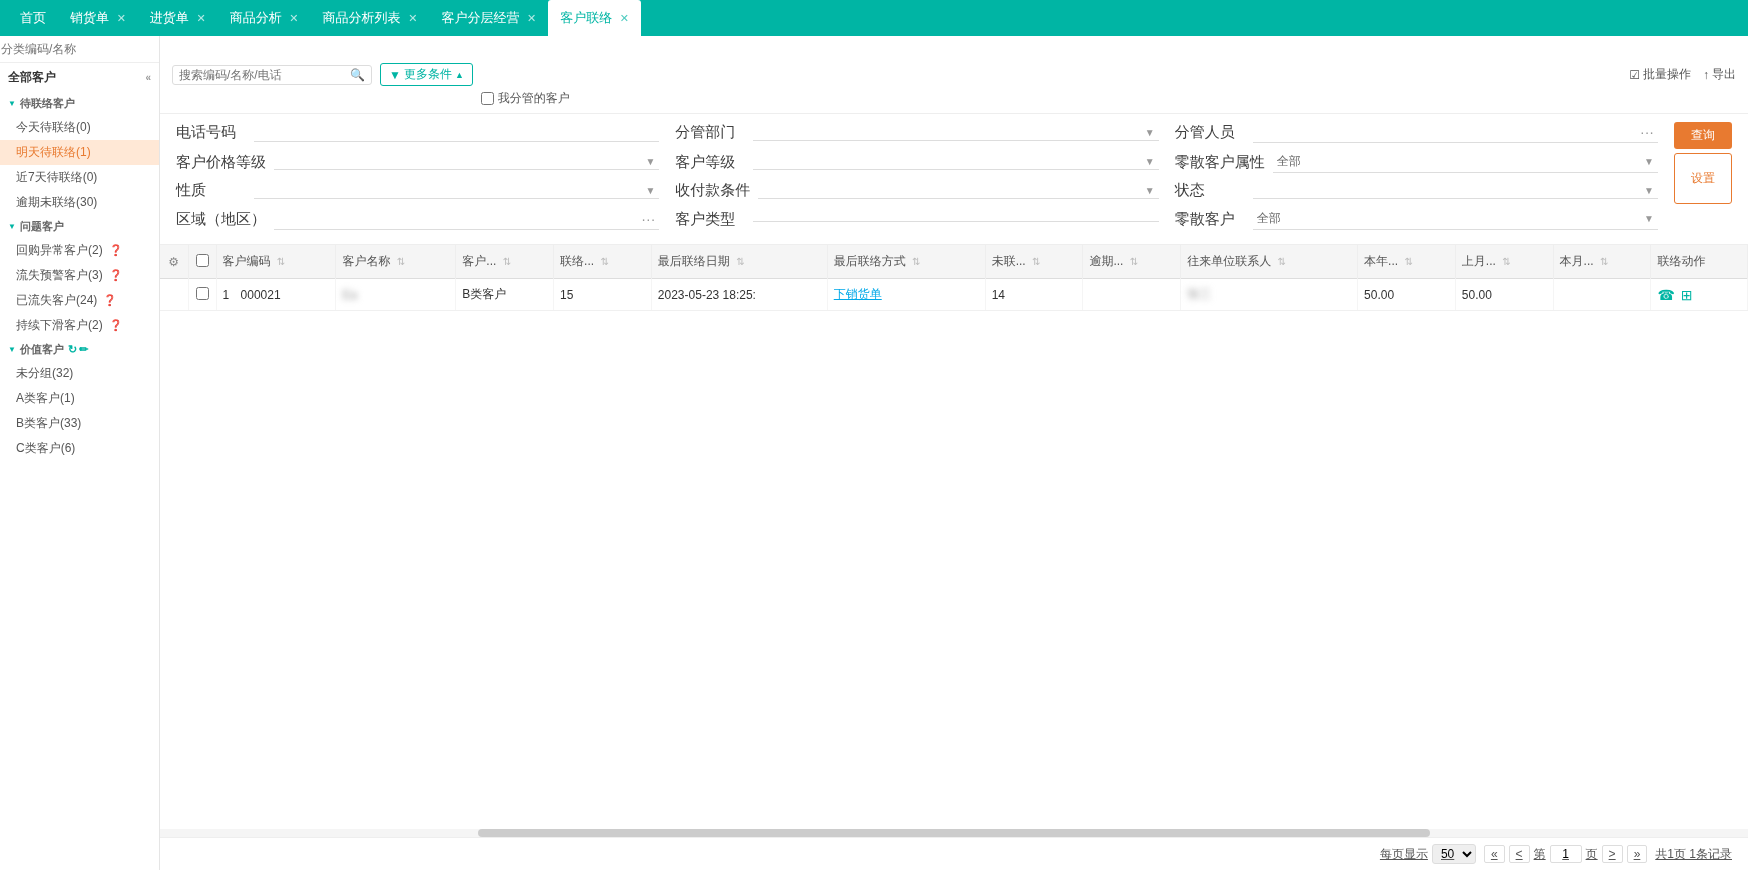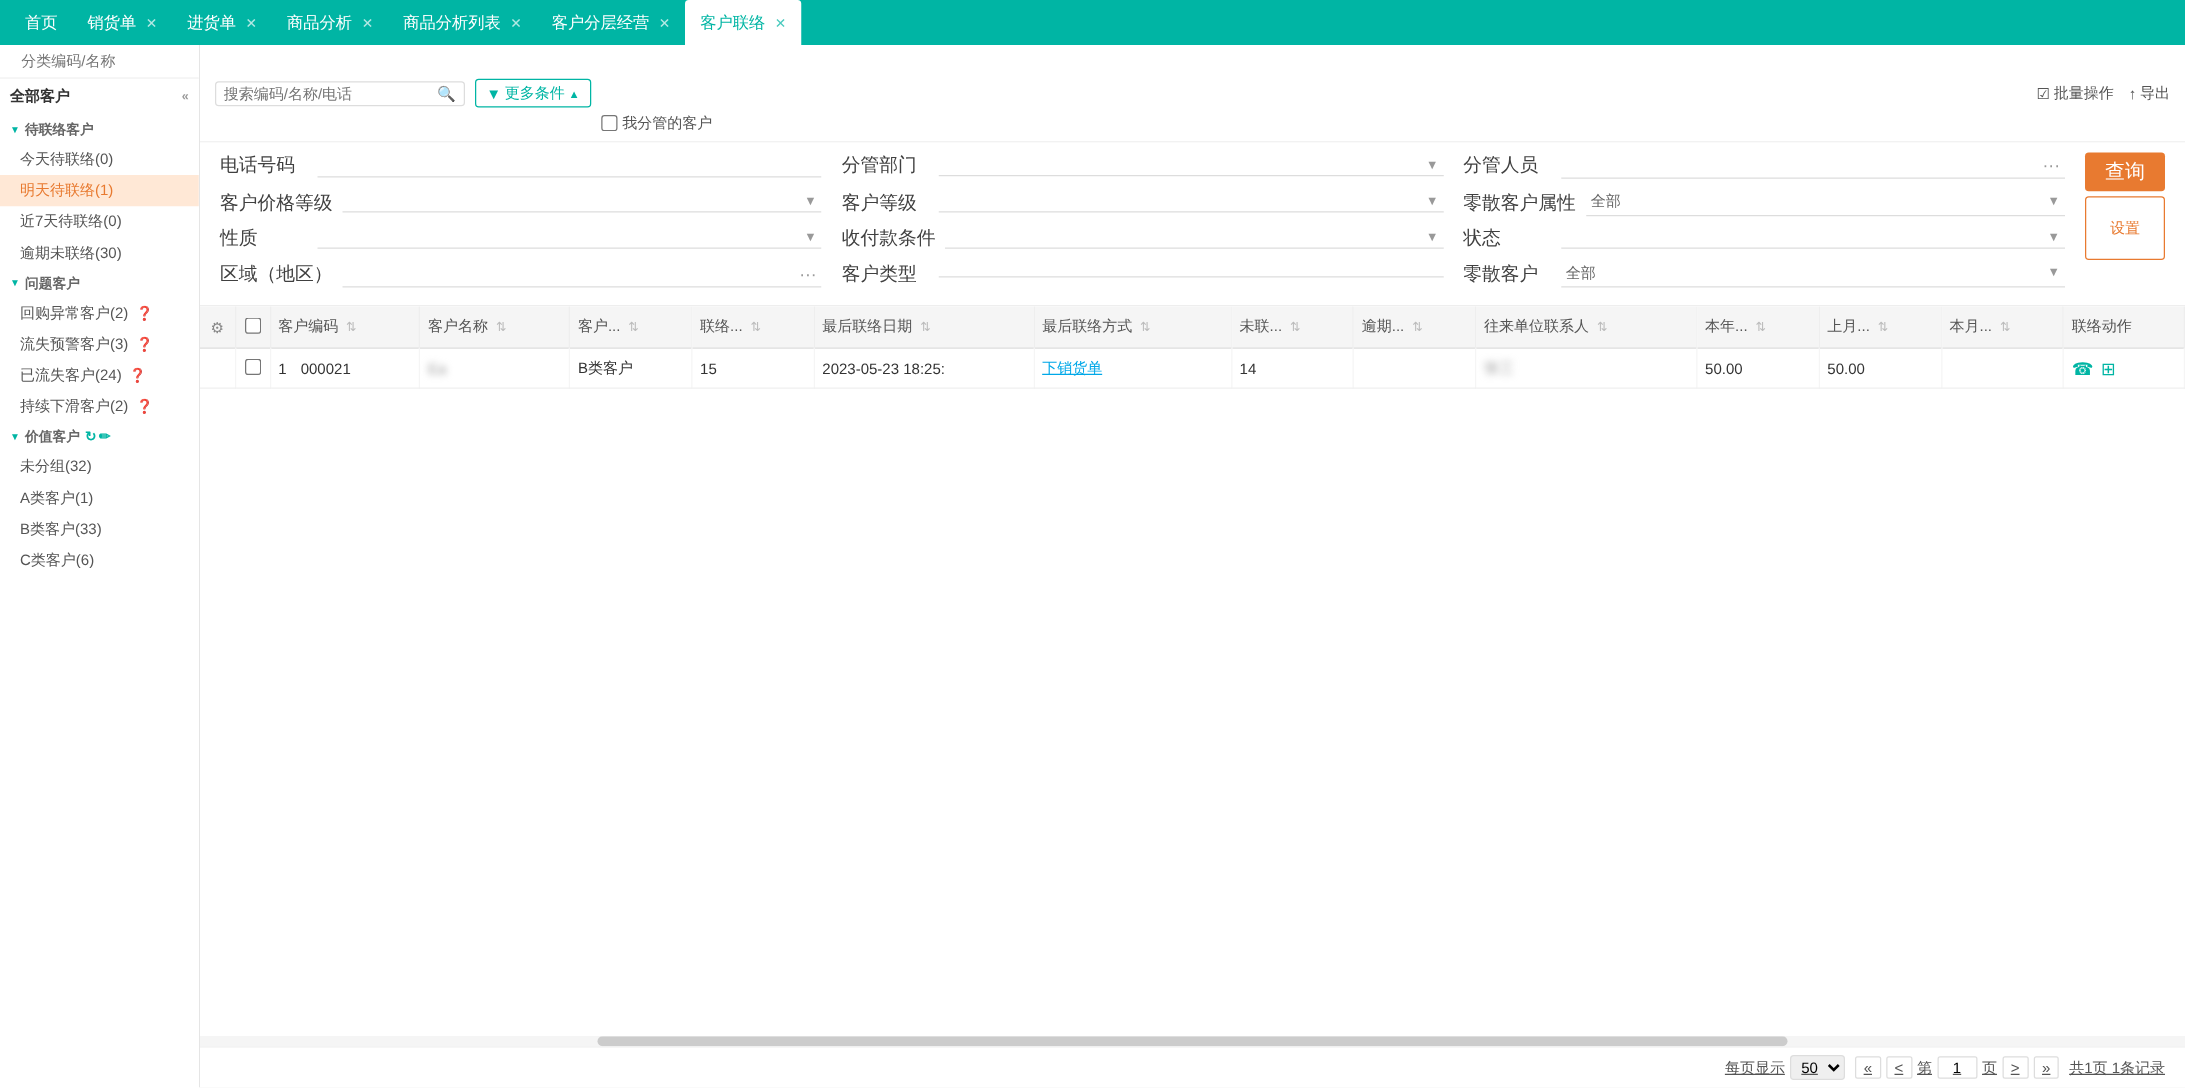--- a/index.html
+++ b/index.html
@@ -44,21 +44,21 @@
     .sidebar {
       width: 160px;
       background: #fff;
       border-right: 1px solid #e5e5e5;
       overflow-y: auto;
       flex-shrink: 0;
     }
     .sidebar-search {
       display: flex;
       align-items: center;
-      padding: 6px 17px;
+      padding: 6px 1px;
       border-bottom: 1px solid #eee;
     }
     .sidebar-search input {
       border: none;
       outline: none;
       font-size: 12px;
       flex: 1;
       color: #999;
     }
     .sidebar-section-header {
@@ -217,21 +217,21 @@
       color: #666;
     }
     .filter-select .caret { color: #999; font-size: 10px; }
     .filter-dots { color: #999; font-size: 14px; margin-left: 4px; cursor: pointer; }
     .query-btn {
       background: #e87a30;
       color: #fff;
       border: none;
       border-radius: 3px;
       padding: 5px 16px;
-      font-size: 16px;
+      font-size: 12px;
       cursor: pointer;
       white-space: nowrap;
     }
     .settings-btn {
       background: #fff;
       color: #e87a30;
       border: 1px solid #e87a30;
       border-radius: 3px;
       padding: 16px 16px;
       font-size: 12px;

